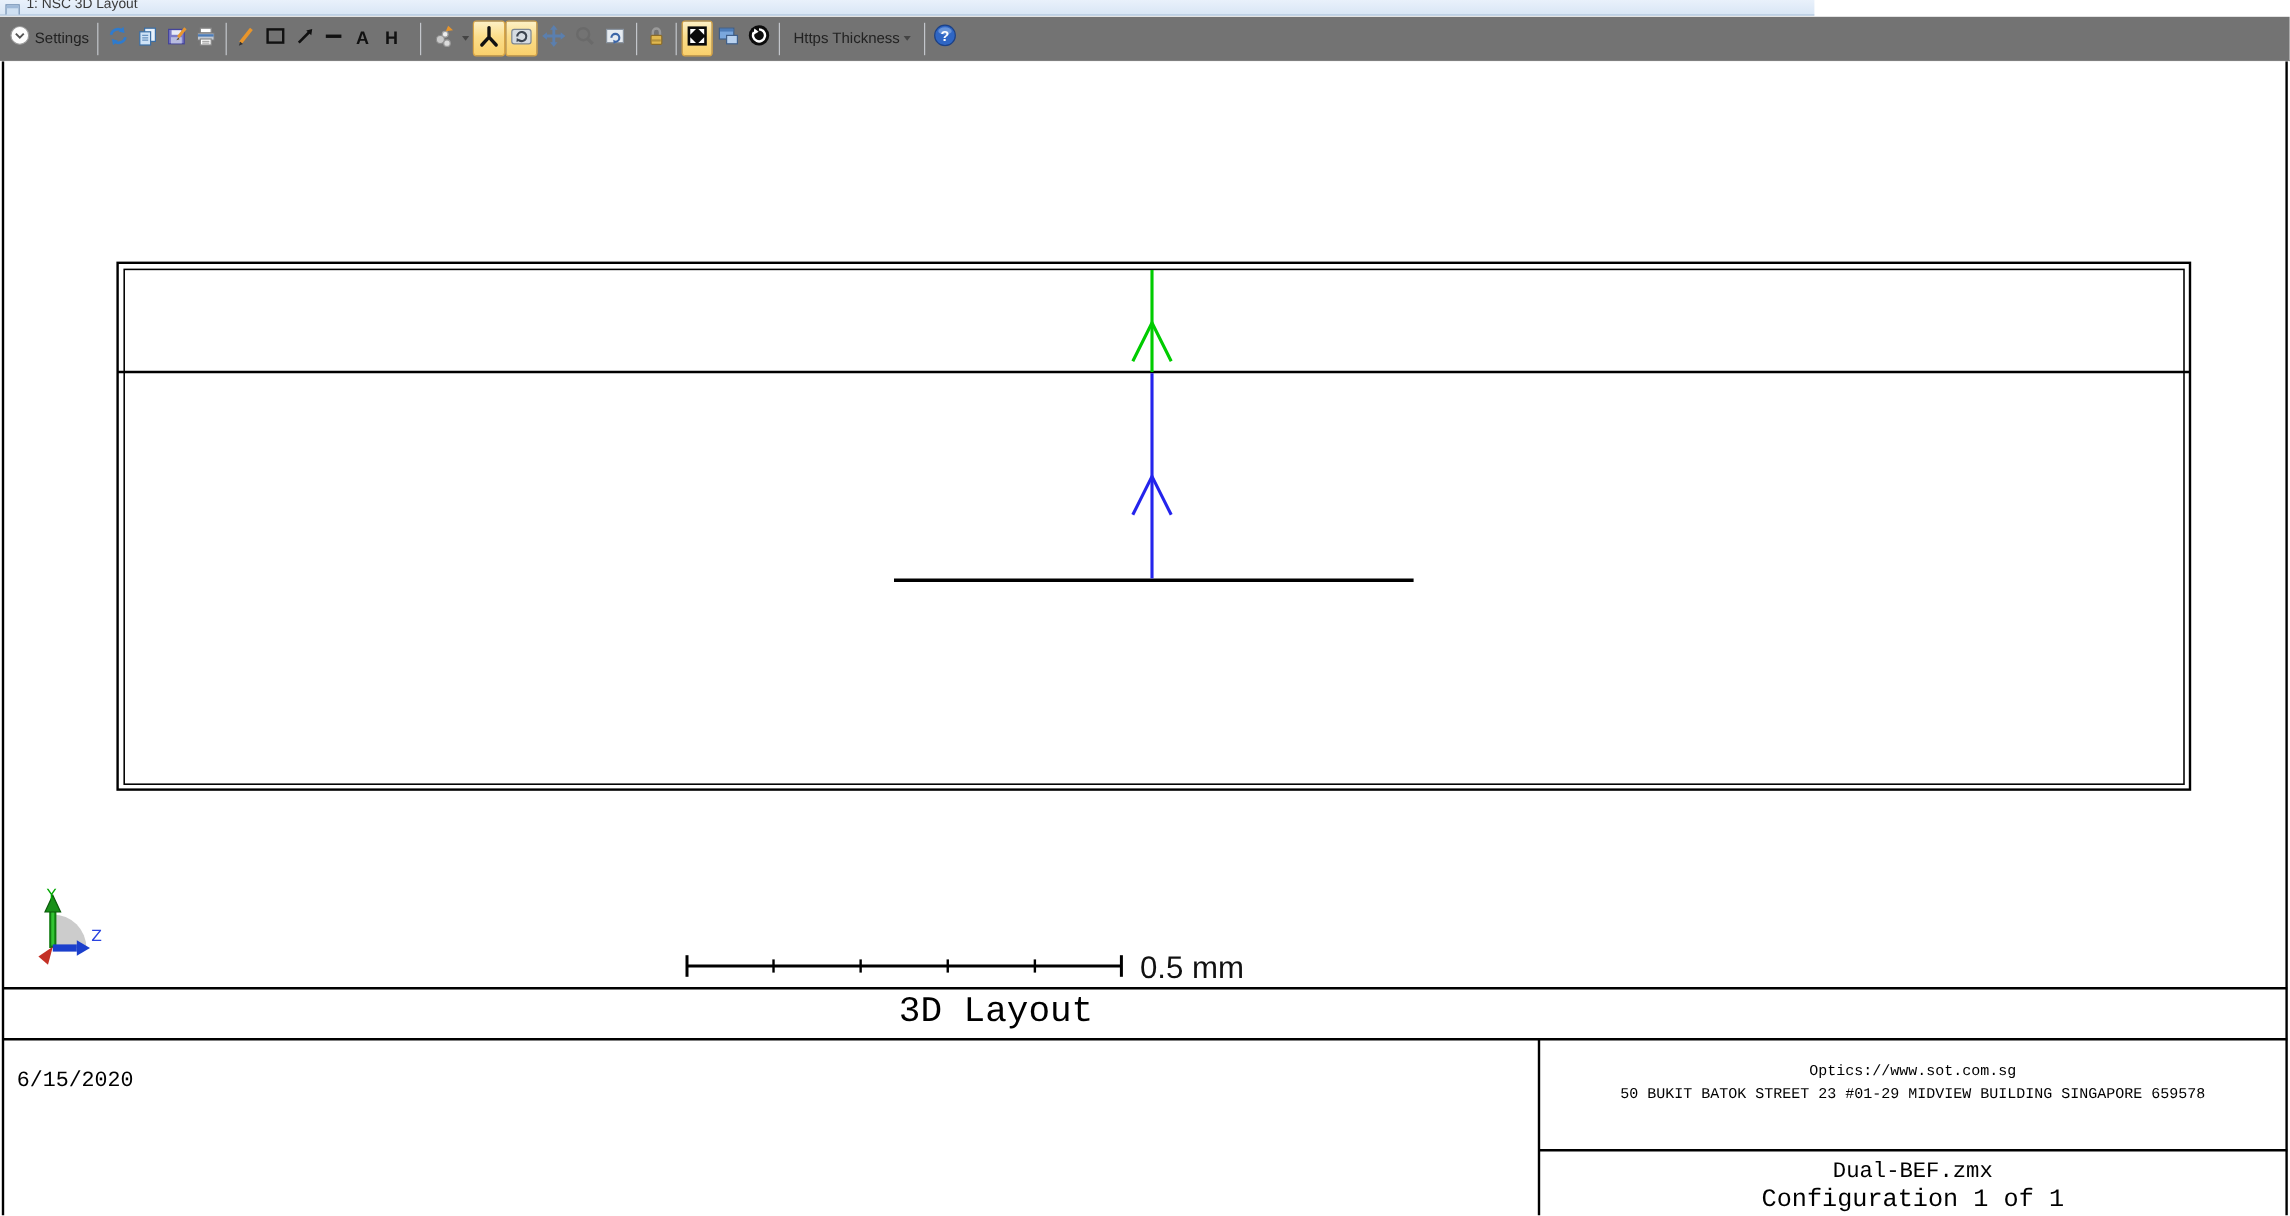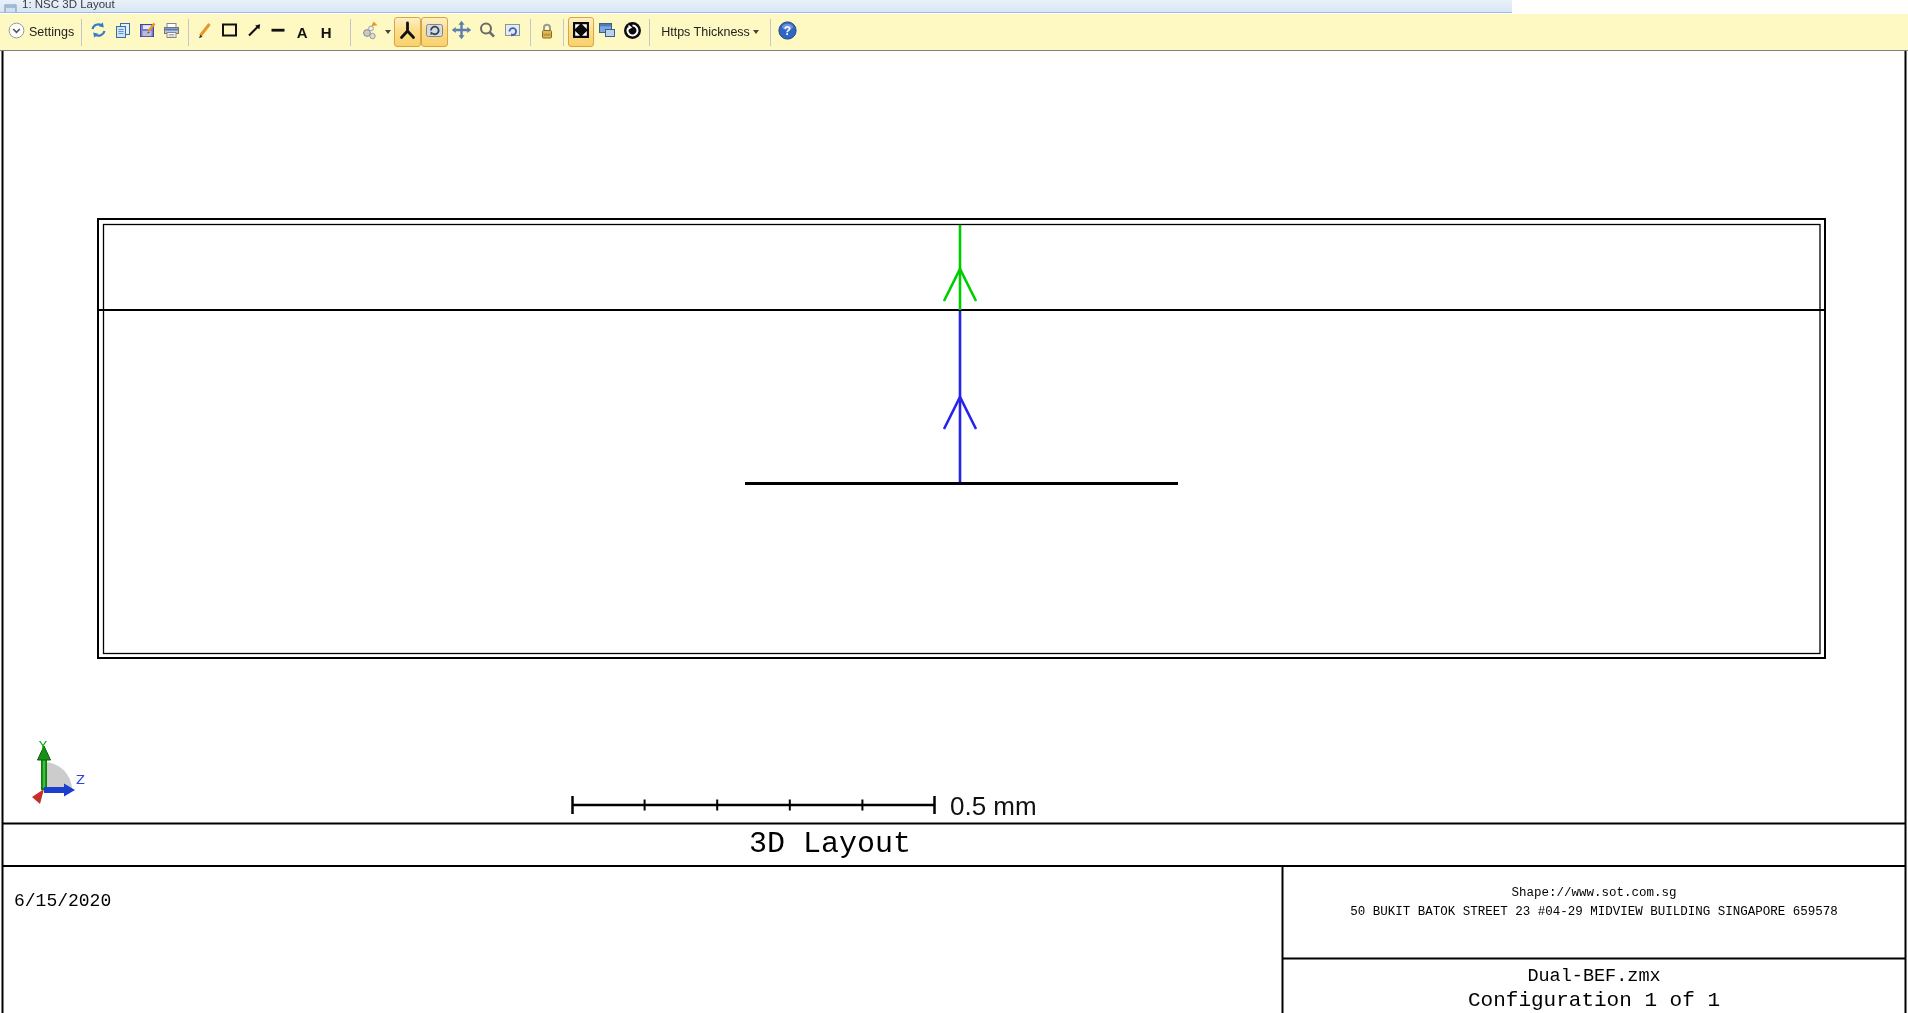--- a/index.html
+++ b/index.html
@@ -21,21 +21,21 @@
   .wb-restore { left:1873px; }
   .wb-restore::before { content:""; position:absolute; left:5px; top:0px; width:8px; height:7px; border:1.5px solid #5a5a5a; background:#fff; }
   .wb-restore::after { content:""; position:absolute; left:2px; top:3px; width:8px; height:7px; border:1.5px solid #5a5a5a; background:#eef3f9; }
   .wb-close { left:1897px; }
   .wb-close::before, .wb-close::after { content:""; position:absolute; left:7px; top:-1px; width:2.2px; height:12px; background:#5a5a5a; }
   .wb-close::before { transform:rotate(45deg); }
   .wb-close::after  { transform:rotate(-45deg); }
 
   
   .toolbar { position:absolute; left:0; top:14px; width:1908px; height:37px;
-             background:#fef9c3; border-bottom:1px solid #808080;
+             background:#737373; border-bottom:1px solid #808080;
              display:flex; align-items:center; padding-left:5px; }
   .tsep { width:1px; height:27px; background:#c3c6cb; margin:0 4px; flex:0 0 auto; }
   .tbtn { height:30px; min-width:24px; padding:0 2px; display:flex; align-items:center; justify-content:center;
           border:1px solid transparent; border-radius:3px; flex:0 0 auto; }
   .tbtn.selected { background:linear-gradient(#fdf0c6,#fbdd8a 45%,#f9d06c);
                    border:1px solid #d8a546; }
   .tlabel { font-size:12.5px; color:#222; margin-left:4px; white-space:nowrap; }
   .glyph { font-size:15px; font-weight:bold; color:#111; font-family:"Liberation Sans",sans-serif; }
   .dd { width:0; height:0; border-left:3.5px solid transparent; border-right:3.5px solid transparent;
         border-top:4.5px solid #444; margin-left:3px; }
@@ -357,17 +357,17 @@
     <line x1="2" y1="823.5" x2="1906" y2="823.5" class="k2"></line>
     <line x1="2" y1="866" x2="1906" y2="866" class="k2"></line>
     <line x1="1282.5" y1="866" x2="1282.5" y2="1013" class="k2"></line>
     <line x1="1282" y1="958.5" x2="1906" y2="958.5" class="k2"></line>
   </svg>
 </div>
 
 <div class="mono plot-title">3D Layout</div>
 <div class="mono date">6/15/2020</div>
 <div class="mono company">
-  <div>Shape://www.sot.com.sg</div>
-  <div>50 BUKIT BATOK STREET 23 #04-29 MIDVIEW BUILDING SINGAPORE 659578</div>
+  <div>Optics://www.sot.com.sg</div>
+  <div>50 BUKIT BATOK STREET 23 #01-29 MIDVIEW BUILDING SINGAPORE 659578</div>
 </div>
 <div class="mono filename">Dual-BEF.zmx</div>
 <div class="mono config">Configuration 1 of 1</div>
 
 </body></html>

